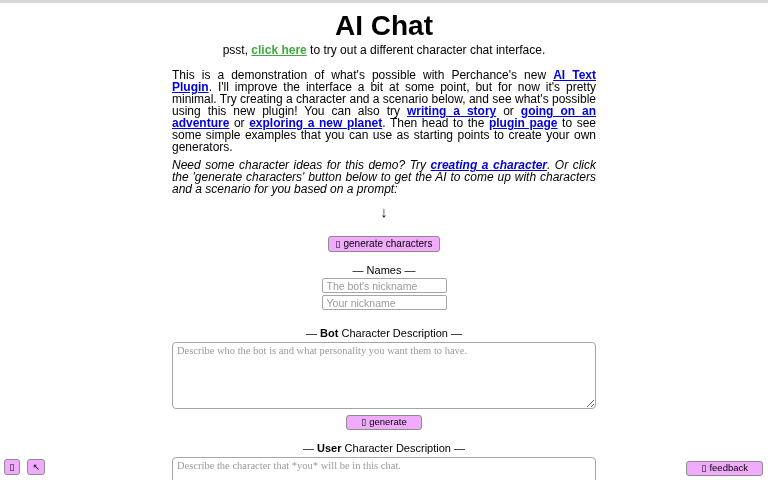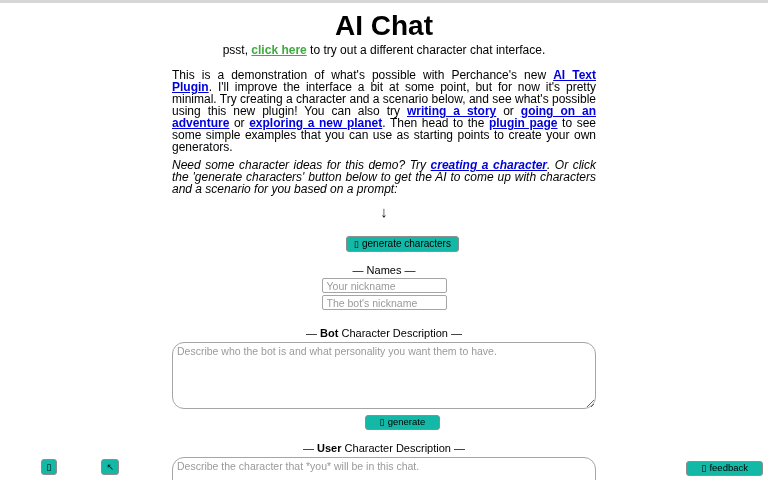--- a/index.html
+++ b/index.html
@@ -16,37 +16,37 @@
   .psst { text-align: center; font-size: 12px; line-height: 11px; margin-top: 8px; }
   p.body-text { font-size: 12px; line-height: 12px; text-align: justify; margin: 13px 0 0; }
   p.body-text.second { margin-top: 6px; font-style: italic; }
   a.lnk { text-decoration: underline; font-weight: bold; cursor: pointer; }
   a.lnk.blue { color: #0000dd; }
   a.lnk.green { color: #3faa3f; }
   .arrow { text-align: center; font-size: 15px; line-height: 16px; margin-top: 9px; color: #111; }
   .btn-row { text-align: center; }
   button {
     font-family: "Liberation Sans", sans-serif; font-size: 10px; color: #000;
-    background: #14b8a6; border: 1px solid #8d8d8d; border-radius: 3px;
-    padding: 2px 7px; cursor: pointer; line-height: 10px; margin-left: 37px;
+    background: #f0abfc; border: 1px solid #8d8d8d; border-radius: 3px;
+    padding: 2px 7px; cursor: pointer; line-height: 10px;
   }
   .gen-chars-row { margin-top: 13px; }
   .section-heading { text-align: center; font-size: 11px; line-height: 12px; margin-top: 12px; }
   .section-heading .seg-bold { font-weight: bold; }
   .names-heading { }
   .bot-heading { margin-top: 17px; }
   input.nick {
     display: block; margin: 2px auto 0; width: 125px; height: 15px;
     font-size: 10.5px; font-family: inherit; padding: 1px 4px;
     border: 1px solid #a5a5a5; border-radius: 2px; color: #000;
   }
   textarea.desc {
     display: block; width: 424px; height: 67px; margin: 3px 0 0;
-    font-family: Liberation Sans, sans-serif; font-size: 10.5px; line-height: 12px; padding: 2px 4px;
-    border: 1px solid #a5a5a5; border-radius: 12px; color: #000; resize: vertical;
+    font-family: Liberation Serif, serif; font-size: 10.5px; line-height: 12px; padding: 2px 4px;
+    border: 1px solid #a5a5a5; border-radius: 4px; color: #000; resize: vertical;
   }
   input::placeholder, textarea::placeholder { color: #9a9a9a; opacity: 1; }
   .gen-small-row { margin-top: 2px; }
   .gen-small-row button { font-size: 9.5px; padding: 1px 14px 2px; }
   .icon-box { display: inline-block; font-weight: normal; font-size: 9px; margin-right: 3px; }
   .corner-left { position: fixed; left: 4px; bottom: 5px; }
   .corner-left button { font-size: 9px; padding: 2px 4px; margin-right: 3px; min-width: 16px; }
   .corner-right { position: fixed; right: 5px; bottom: 4px; }
   .corner-right button { font-size: 9.5px; padding: 1px 14px 2px; }
 </style>
@@ -66,22 +66,22 @@
   <p class="body-text second"><span>Need some character ideas for this demo? Try </span><a class="lnk blue" href="#">creating a character</a><span>. Or click the 'generate characters' button below to get the AI to come up with characters and a scenario for you based on a prompt:</span></p>
 
   <div class="arrow">↓</div>
 
   <div class="btn-row gen-chars-row">
     <button><span class="icon-box">▯</span><span>generate characters</span></button>
   </div>
 
   <div class="section-heading names-heading">— Names —</div>
 
+  <input class="nick" type="text" placeholder="The bot's nickname" style="">
   <input class="nick" type="text" placeholder="Your nickname" style="">
-  <input class="nick" type="text" placeholder="The bot's nickname" style="">
 
   <div class="section-heading bot-heading"><span>— </span><span class="seg-bold">Bot</span><span> Character Description —</span></div>
   <textarea class="desc" placeholder="Describe who the bot is and what personality you want them to have." style=""></textarea>
   <div class="btn-row gen-small-row">
     <button><span class="icon-box">▯</span><span>generate</span></button>
   </div>
 
   <div class="section-heading"><span>— </span><span class="seg-bold">User</span><span> Character Description —</span></div>
   <textarea class="desc" placeholder="Describe the character that *you* will be in this chat." style=""></textarea>
 

